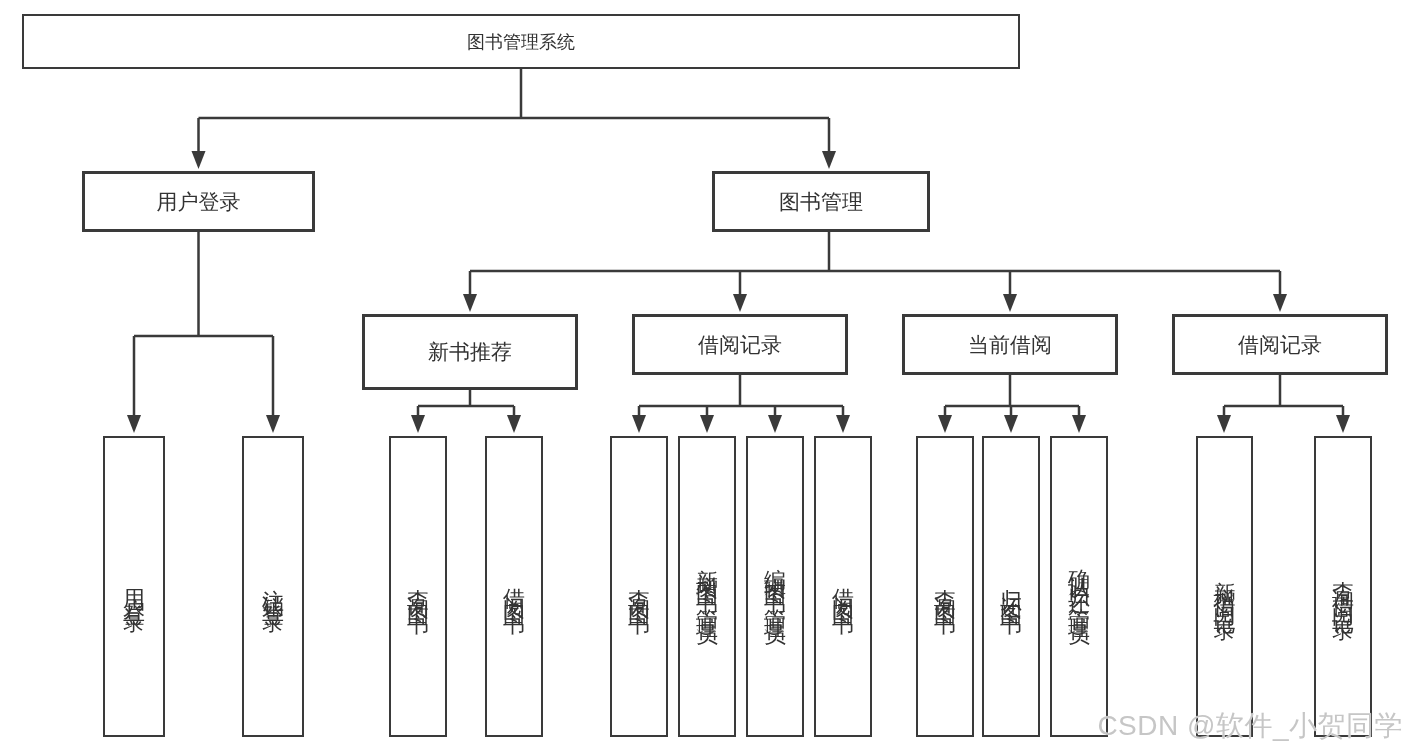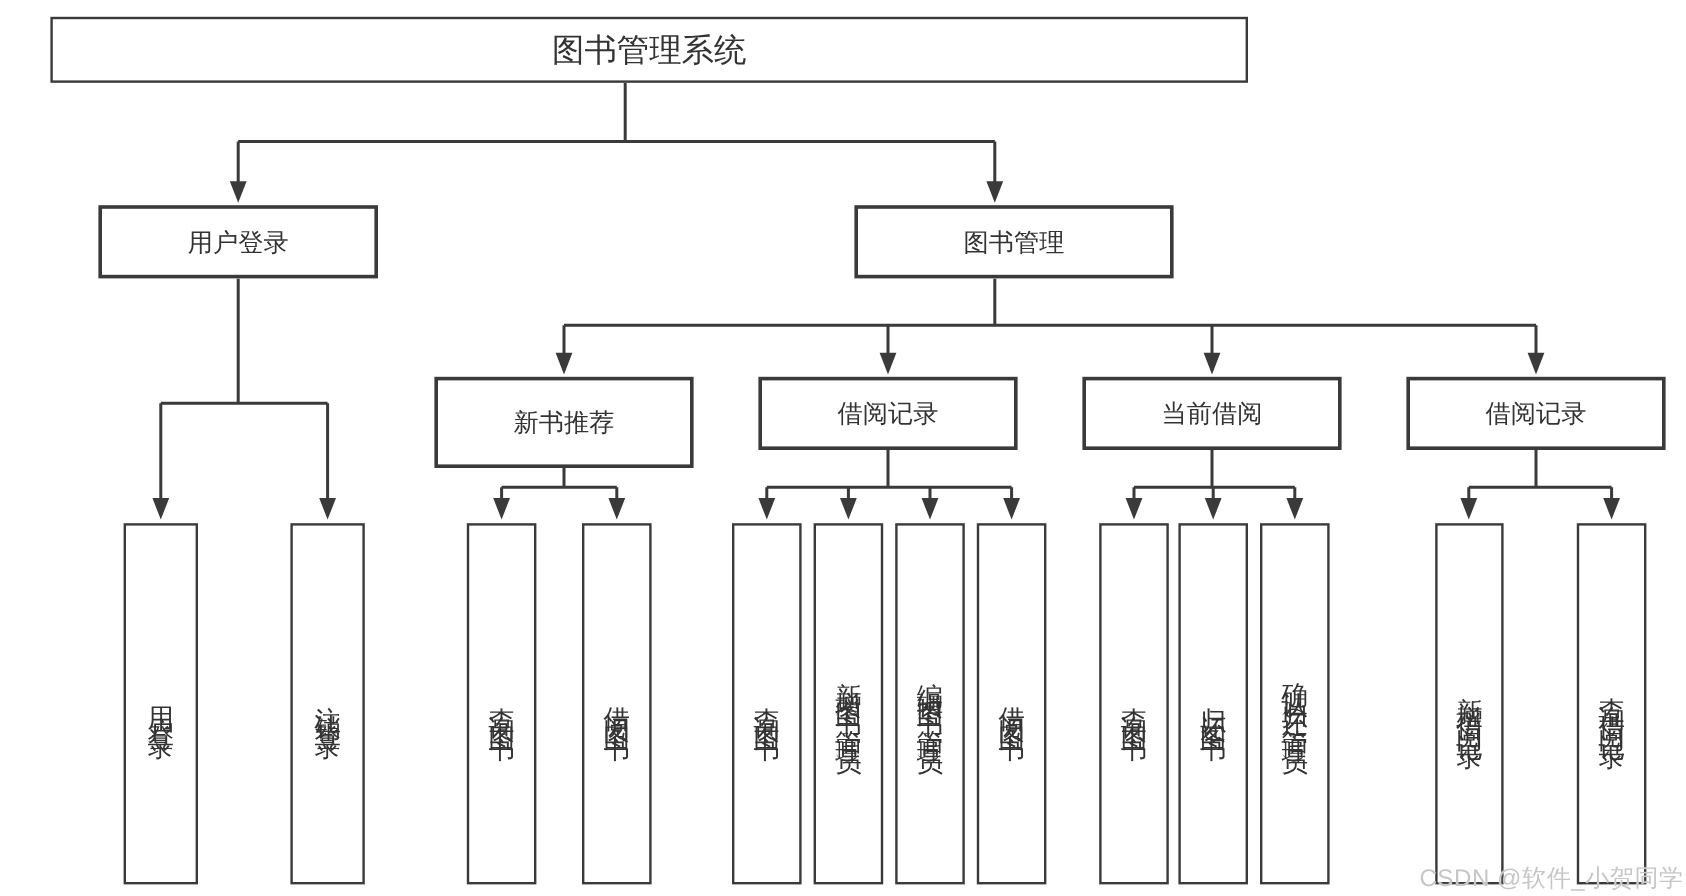--- a/index.html
+++ b/index.html
@@ -27,37 +27,37 @@
     position: absolute;
     box-sizing: border-box;
     background: #ffffff;
     border: 3px solid #3a3a3a;
     display: flex;
     align-items: center;
     justify-content: center;
     color: #333333;
     z-index: 2;
   }
-  .node-root { border-width: 2px; font-size: 27px; margin-left: 20px; }
+  .node-root { border-width: 2px; font-size: 18px; }
   .node-mid  { font-size: 21px; }
   .node-leaf { border-width: 2.5px; }
   .vtext {
     writing-mode: vertical-rl;
     text-orientation: mixed;
     font-size: 22px;
     line-height: 1;
     letter-spacing: 8px;
     color: #333333;
     white-space: nowrap;
   }
   .watermark {
     position: absolute;
     right: 2px;
     bottom: 2px;
-    font-size: 20px;
+    font-size: 28px;
     color: #c6c6c6;
     letter-spacing: 0.5px;
     z-index: 3;
     text-shadow: 0 0 1px #ffffff;
   }
 </style>
 </head>
 <body>
 
 <div class="canvas">
@@ -105,21 +105,21 @@
     </g>
   </svg>
 
   <div class="node node-root" style="left:22px; top:14px; width:998px; height:55px;">
     <span>图书管理系统</span>
   </div>
 
   <div class="node node-mid" style="left:82px; top:171px; width:233px; height:61px;">
     <span>用户登录</span>
   </div>
-  <div class="node node-mid" style="left:712px; top:171px; width:266px; height:61px;">
+  <div class="node node-mid" style="left:712px; top:171px; width:218px; height:61px;">
     <span>图书管理</span>
   </div>
 
   <div class="node node-mid" style="left:362px; top:314px; width:216px; height:76px;">
     <span>新书推荐</span>
   </div>
   <div class="node node-mid" style="left:632px; top:314px; width:216px; height:61px;">
     <span>借阅记录</span>
   </div>
   <div class="node node-mid" style="left:902px; top:314px; width:216px; height:61px;">

